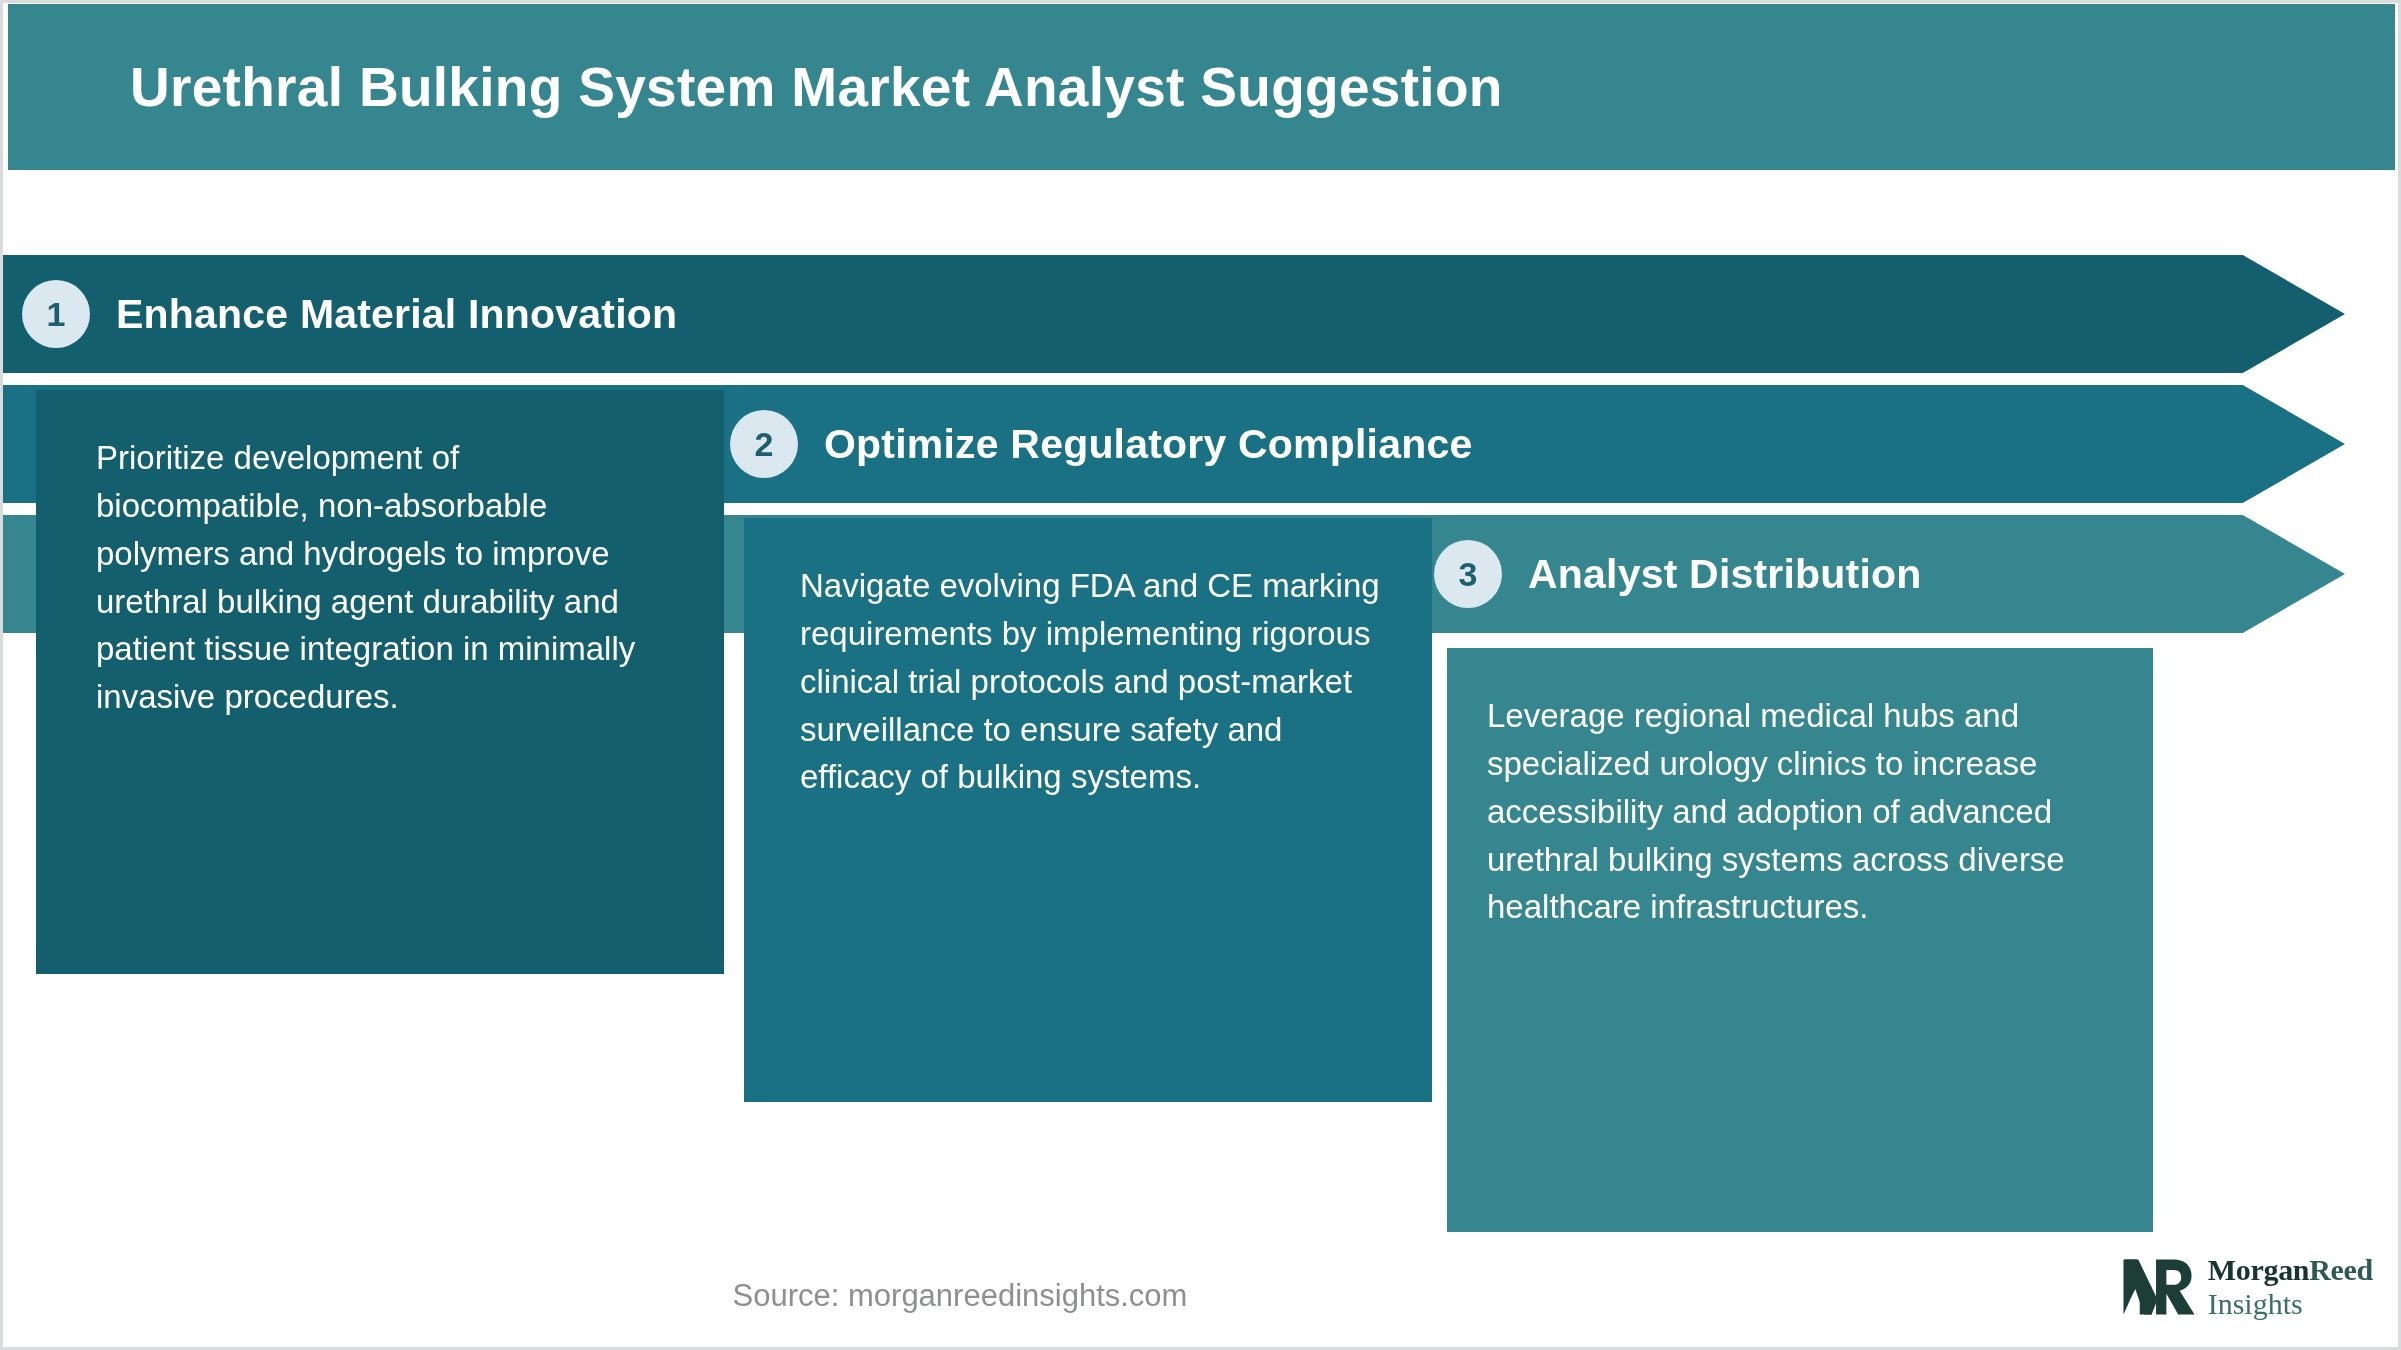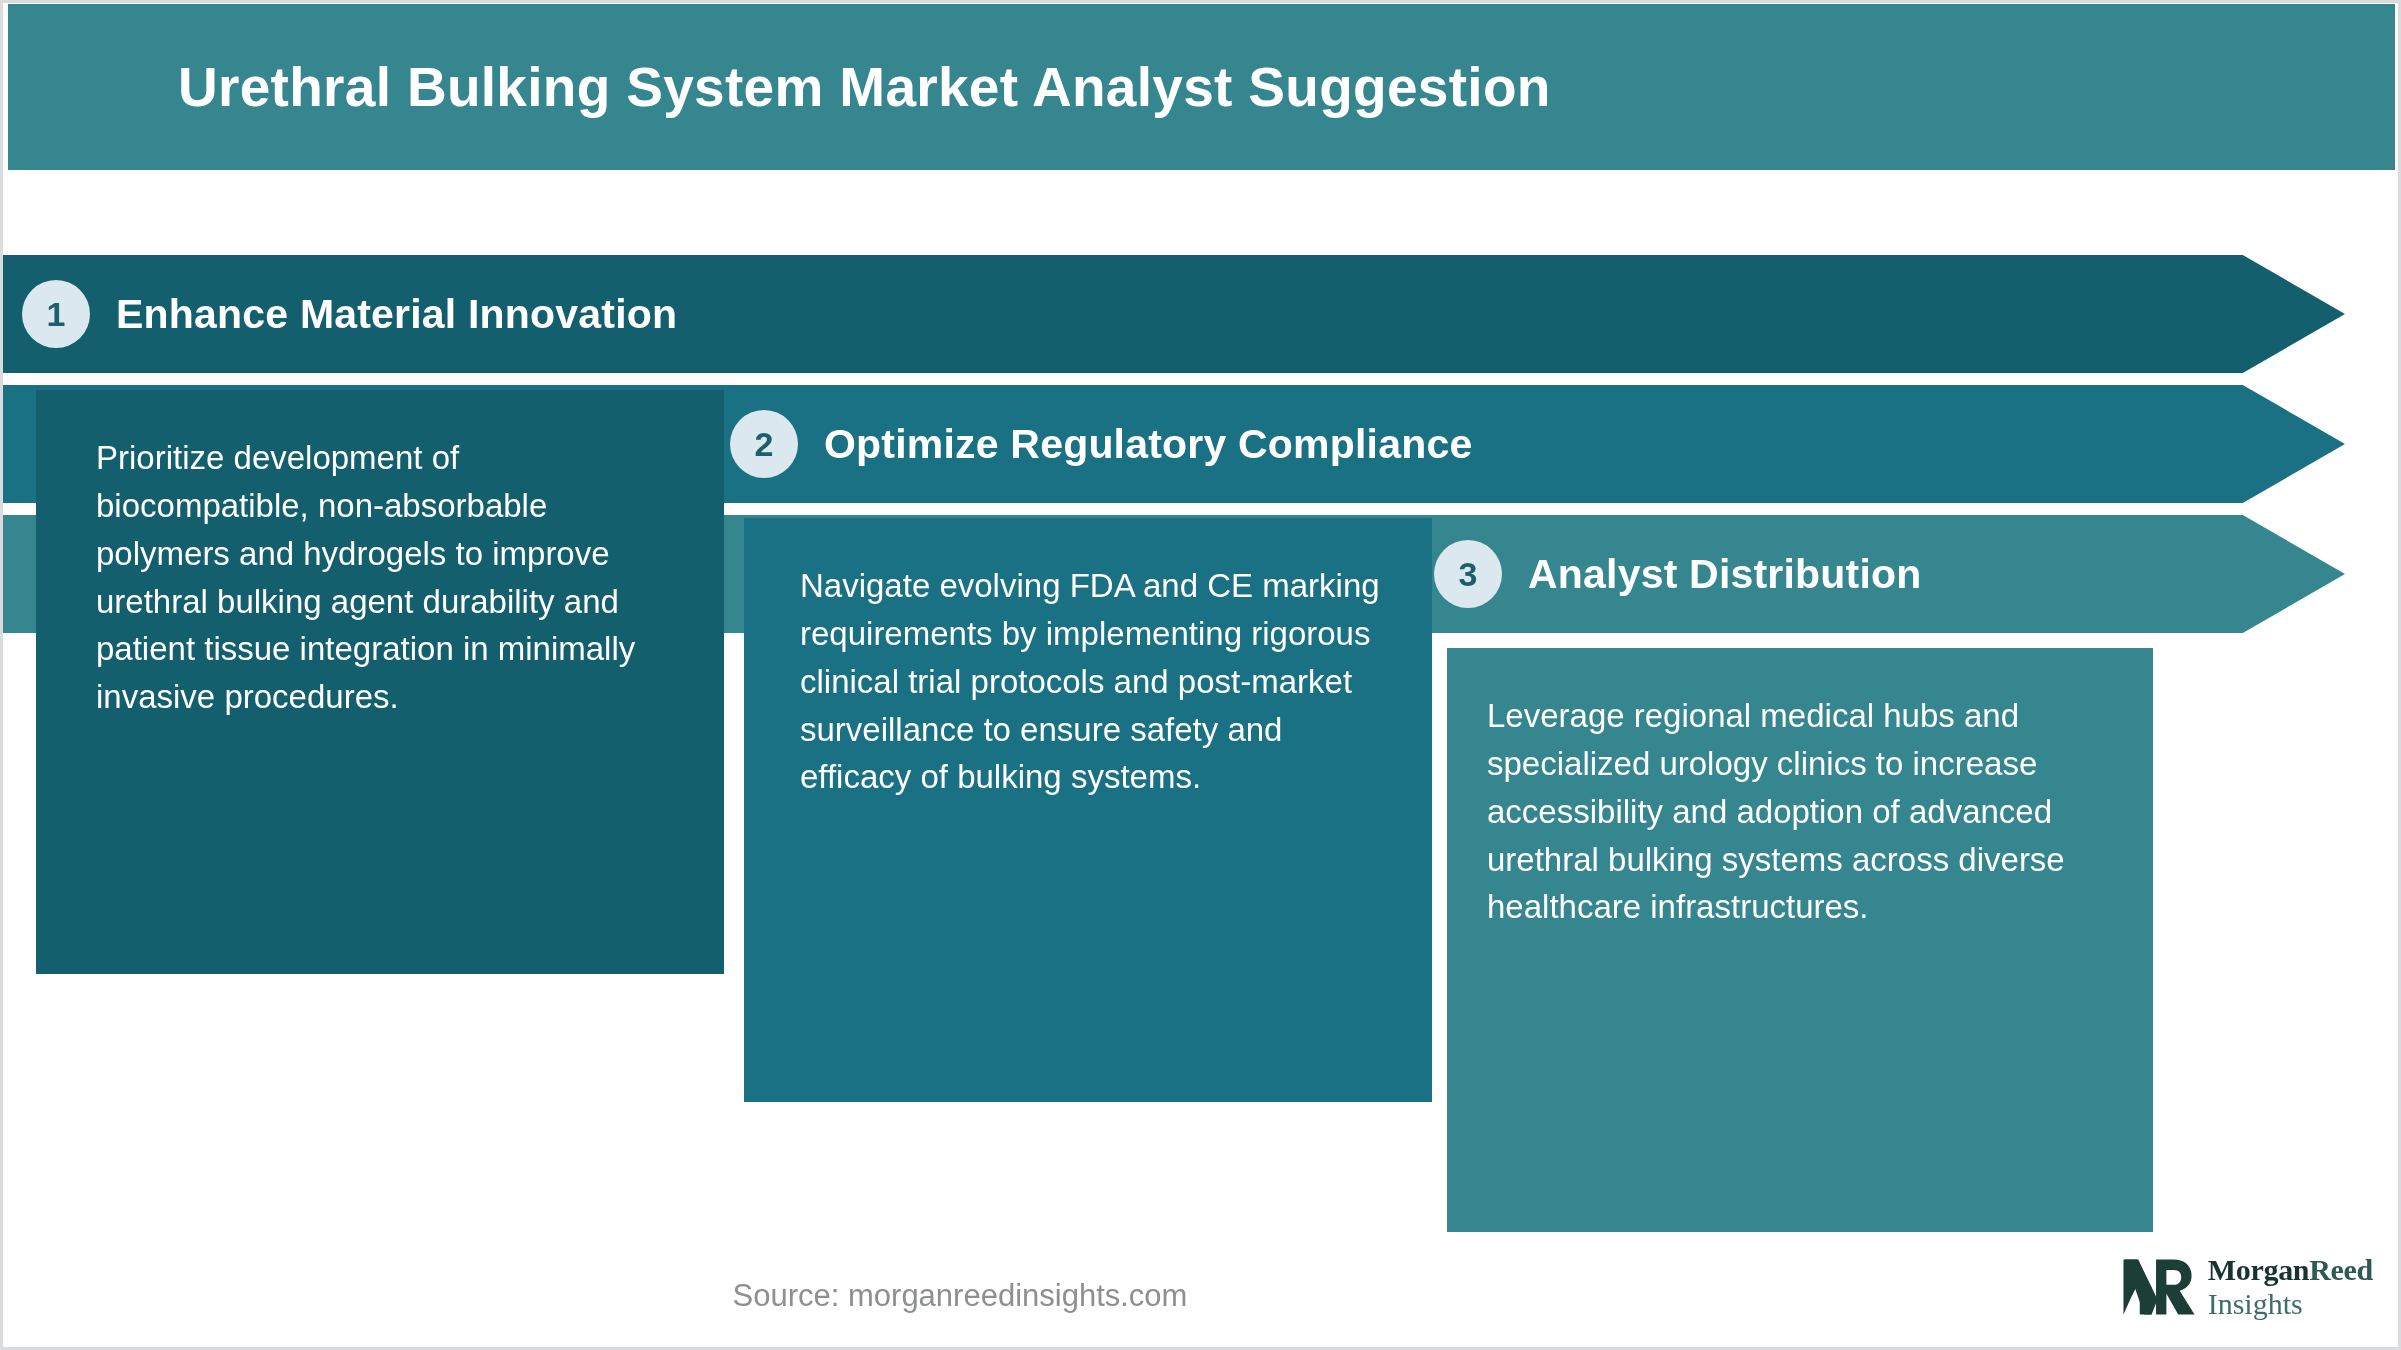--- a/index.html
+++ b/index.html
@@ -46,21 +46,20 @@
     padding-left: 122px;
     z-index: 5;
   }
   .header-title {
     color: #ffffff;
     font-size: 55px;
     font-weight: bold;
     letter-spacing: 0.3px;
     line-height: 1.1;
     white-space: nowrap;
-    margin-left: 48px;
   }
 
   
   .arrow-row {
     position: absolute;
     left: 0;
     height: 118px;
   }
   .arrow-svg {
     display: block;

